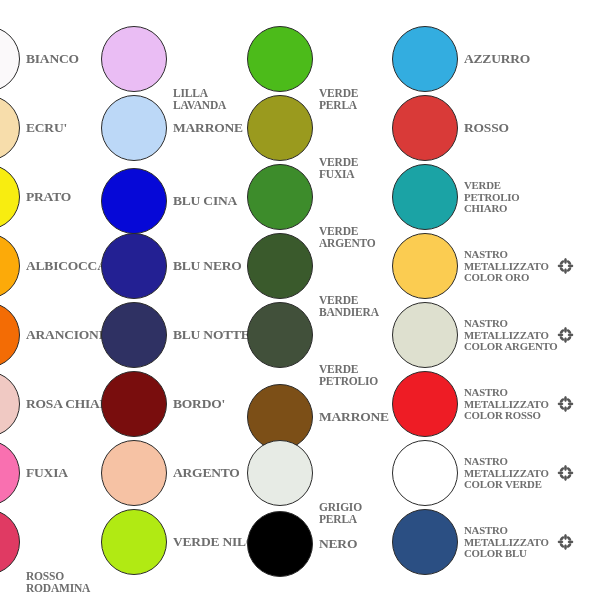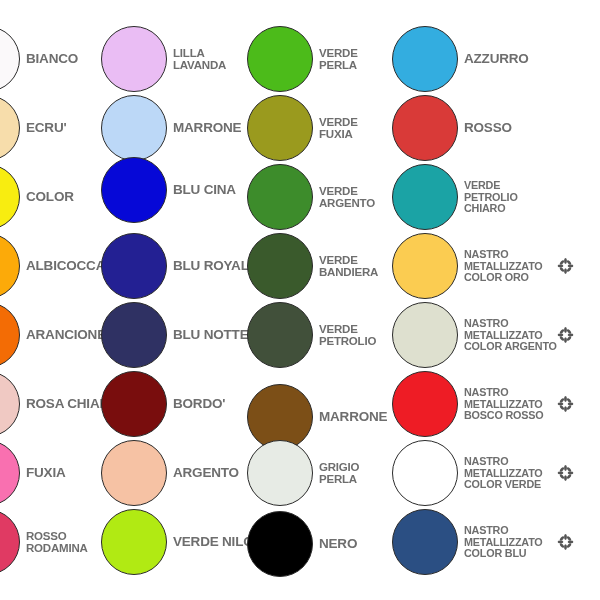--- a/index.html
+++ b/index.html
@@ -45,24 +45,24 @@
     position: absolute;
     left: 72px;
     top: 50%;
     transform: translateY(-50%);
     color: #6e6e6e;
     font-weight: bold;
     font-size: 13.5px;
     line-height: 13.5px;
     letter-spacing: -0.2px;
     white-space: nowrap;
-    font-family: Liberation Sans, sans-serif;
+    font-family: Liberation Serif, serif;
   }
   .label .ln { display: block; }
-  .label.small { font-size: 11.5px; line-height: 12px; }
+  .label.small { font-size: 11.5px; line-height: 12px; margin-top: 40px; }
   .label.tiny  { font-size: 10.8px; line-height: 11.5px; }
   .sparkle {
     position: absolute;
     top: 50%;
     transform: translateY(-50%);
     width: 17px;
     height: 17px;
     color: #555555;
   }
   .sparkle svg { display: block; }
@@ -87,21 +87,21 @@
       </div>
       <div class="swatch-row" style="top: 95px; width: 200px; height: 66px;">
         <div class="circle" style="background: rgb(247, 221, 171);"></div>
         <div class="label">
           <span class="ln">ECRU'</span>
         </div>
       </div>
       <div class="swatch-row" style="top: 164px; width: 200px; height: 66px;">
         <div class="circle" style="background: rgb(248, 237, 16);"></div>
         <div class="label">
-          <span class="ln">COLOR</span>
+          <span class="ln">PRATO</span>
         </div>
       </div>
       <div class="swatch-row" style="top: 233px; width: 200px; height: 66px;">
         <div class="circle" style="background: rgb(252, 170, 9);"></div>
         <div class="label">
           <span class="ln">ALBICOCCA</span>
         </div>
       </div>
       <div class="swatch-row" style="top: 302px; width: 200px; height: 66px;">
         <div class="circle" style="background: rgb(243, 108, 5);"></div>
@@ -136,30 +136,30 @@
           <span class="ln">LILLA</span>
           <span class="ln">LAVANDA</span>
         </div>
       </div>
       <div class="swatch-row" style="top: 95px; width: 200px; height: 66px;">
         <div class="circle" style="background: rgb(188, 216, 247);"></div>
         <div class="label">
           <span class="ln">MARRONE</span>
         </div>
       </div>
-      <div class="swatch-row" style="top: 157px; width: 200px; height: 66px; text-align: right;">
+      <div class="swatch-row" style="top: 168px; width: 200px; height: 66px; text-align: right;">
         <div class="circle" style="background: rgb(6, 8, 215);"></div>
         <div class="label">
           <span class="ln">BLU CINA</span>
         </div>
       </div>
       <div class="swatch-row" style="top: 233px; width: 200px; height: 66px;">
         <div class="circle" style="background: rgb(35, 32, 147);"></div>
         <div class="label">
-          <span class="ln">BLU ROYAL</span>
+          <span class="ln">BLU NERO</span>
         </div>
       </div>
       <div class="swatch-row" style="top: 302px; width: 200px; height: 66px;">
         <div class="circle" style="background: rgb(47, 49, 99);"></div>
         <div class="label">
           <span class="ln">BLU NOTTE</span>
         </div>
       </div>
       <div class="swatch-row" style="top: 371px; width: 200px; height: 66px;">
         <div class="circle" style="background: rgb(121, 13, 13);"></div>
@@ -299,21 +299,21 @@
               <ellipse cx="5.8" cy="14.2" rx="1.6" ry="3.2" transform="rotate(-45 5.8 14.2)"></ellipse>
             </g>
           </svg>
         </span>
       </div>
       <div class="swatch-row" style="top: 371px; width: 200px; height: 66px;">
         <div class="circle" style="background: rgb(238, 28, 37);"></div>
         <div class="label tiny">
           <span class="ln">NASTRO</span>
           <span class="ln">METALLIZZATO</span>
-          <span class="ln">BOSCO ROSSO</span>
+          <span class="ln">COLOR ROSSO</span>
         </div>
         <span class="sparkle" style="left: 165px;">
           <svg viewBox="0 0 20 20" width="17" height="17" aria-hidden="true">
             <g fill="currentColor">
               <ellipse cx="10" cy="4.1" rx="1.7" ry="3.4"></ellipse>
               <ellipse cx="10" cy="15.9" rx="1.7" ry="3.4"></ellipse>
               <ellipse cx="4.1" cy="10" rx="3.4" ry="1.7"></ellipse>
               <ellipse cx="15.9" cy="10" rx="3.4" ry="1.7"></ellipse>
               <ellipse cx="5.8" cy="5.8" rx="1.6" ry="3.2" transform="rotate(45 5.8 5.8)"></ellipse>
               <ellipse cx="14.2" cy="14.2" rx="1.6" ry="3.2" transform="rotate(45 14.2 14.2)"></ellipse>

